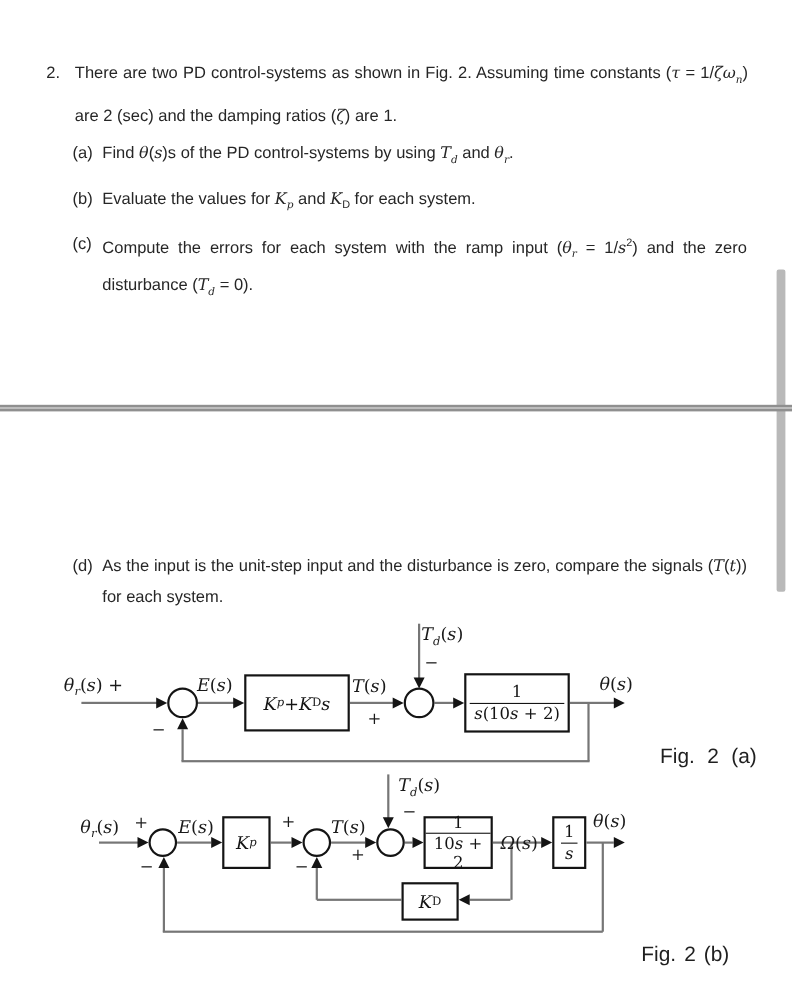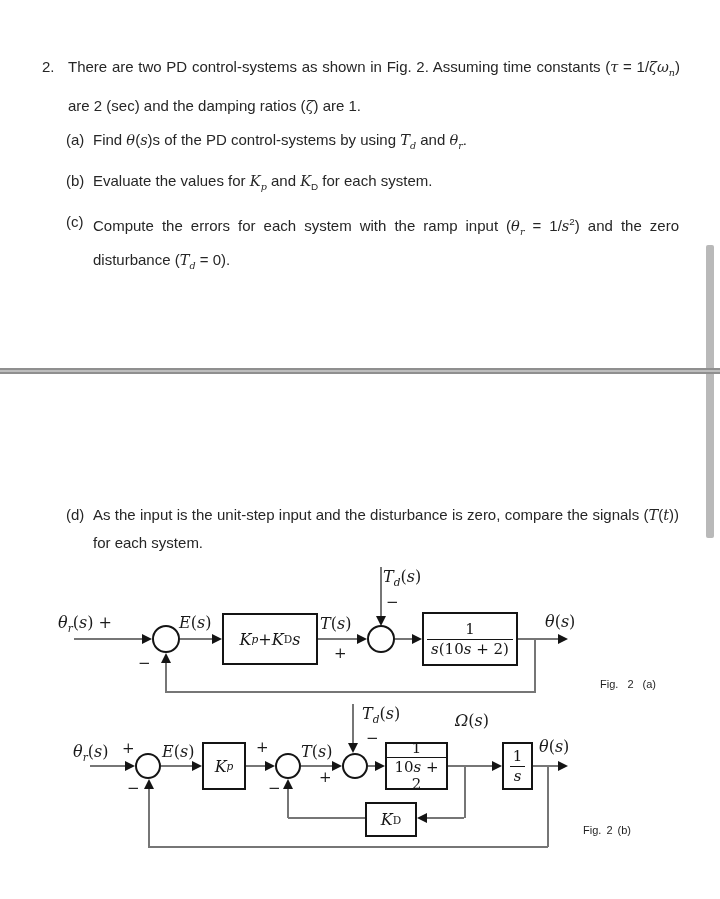--- a/index.html
+++ b/index.html
@@ -34,21 +34,21 @@
   .circle.sm{width:26px;height:26px;border-width:2.4px;}
   .blk{position:absolute;border:2.6px solid #141414;background:#fff;box-sizing:border-box;
        display:flex;align-items:center;justify-content:center;z-index:3;
        font-family:"DejaVu Serif",serif;font-size:16px;color:#141414;}
   .mlabel{position:absolute;font-family:"DejaVu Serif",serif;font-size:16px;color:#1a1a1a;
           white-space:nowrap;z-index:4;line-height:1.1;}
   .sign{position:absolute;font-family:"DejaVu Serif",serif;font-size:15px;color:#1a1a1a;
         z-index:4;line-height:1;}
   .frac{text-align:center;line-height:1.1;font-size:15px;}
   .frac .den{border-top:1.6px solid #141414;padding:1px 4px 0;margin-top:1px;}
-  .caption{position:absolute;font-family:"Liberation Sans",sans-serif;font-size:11px;
+  .caption{position:absolute;font-family:"Liberation Sans",sans-serif;font-size:19px;
            color:#1f1f1f;z-index:4;}
   .caption.a{word-spacing:6px;}
   .caption.b{word-spacing:2px;}
 </style>
 </head>
 <body>
 
 <div class="page">
 
   <div class="para" style="left:42px;top:50px;">
@@ -175,20 +175,20 @@
       </div>
 
     <div class="mlabel" style="left:73px;top:743px;"><i>θ</i><sub><i>r</i></sub>(<i>s</i>)</div>
     <div class="sign" style="left:122px;top:741px;">+</div>
     <div class="mlabel" style="left:162px;top:743px;"><i>E</i>(<i>s</i>)</div>
     <div class="sign" style="left:256px;top:740px;">+</div>
     <div class="mlabel" style="left:301px;top:743px;"><i>T</i>(<i>s</i>)</div>
     <div class="sign" style="left:319px;top:770px;">+</div>
     <div class="mlabel" style="left:362px;top:705px;"><i>T</i><sub><i>d</i></sub>(<i>s</i>)</div>
     <div class="sign" style="left:366px;top:731px;">−</div>
-    <div class="mlabel" style="left:455px;top:712px;"><i>Ω</i>(<i>s</i>)</div>
+    <div class="mlabel" style="left:455px;top:758px;"><i>Ω</i>(<i>s</i>)</div>
     <div class="mlabel" style="left:539px;top:738px;"><i>θ</i>(<i>s</i>)</div>
     <div class="sign" style="left:268px;top:781px;">−</div>
     <div class="sign" style="left:127px;top:781px;">−</div>
-    <div class="caption b" style="left:583px;top:824px;">Fig. 2 (b)</div>
+    <div class="caption b" style="left:583px;top:858px;">Fig. 2 (b)</div>
   </div>
 
 </div>
 
 </body></html>

